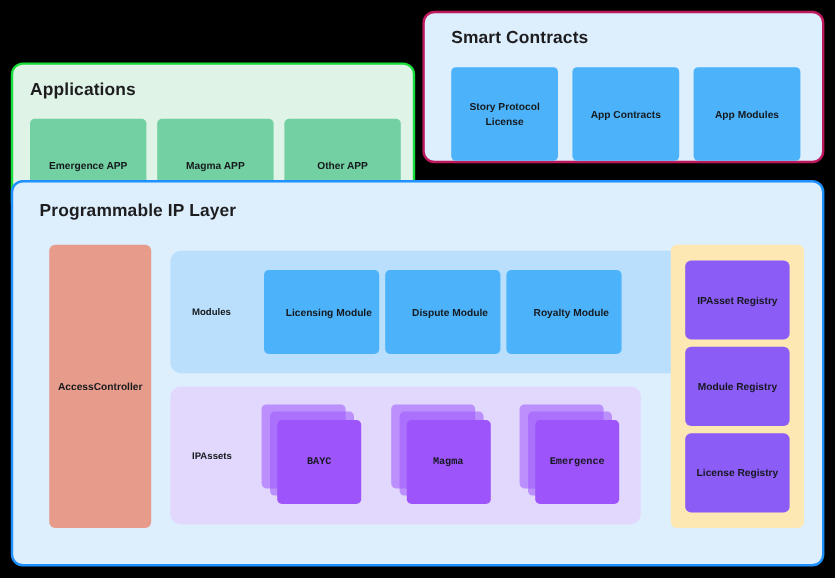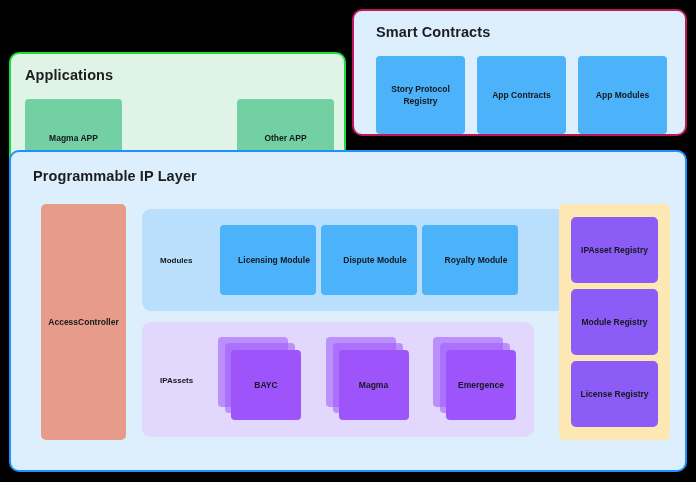--- a/index.html
+++ b/index.html
@@ -224,20 +224,21 @@
     left: 19px;
     top: 13px;
     opacity: 1;
     display: flex;
     align-items: center;
     justify-content: center;
     font-size: 8.5px;
     font-weight: bold;
     color: #15181c;
     text-align: center;
+    font-family: Liberation Mono, monospace;
   }
 
   
   #registries-group {
     position: absolute;
     left: 548px;
     top: 52px;
     width: 111px;
     height: 236px;
     background: #fde8b4;
@@ -269,30 +270,31 @@
 </style>
 </head>
 <body>
 
 <div id="canvas">
 
   <div class="panel" id="applications-panel">
     <div class="panel-title">Applications</div>
 
     <div class="card-row" id="applications-cards">
+      <div class="card card-green">Emergence APP</div>
       <div class="card card-green">Magma APP</div>
       <div class="card card-green">Other APP</div>
     </div>
   </div>
 
   <div class="panel" id="smartcontracts-panel">
     <div class="panel-title">Smart Contracts</div>
 
     <div class="card-row" id="smartcontracts-cards">
-      <div class="card card-blue-app">Story Protocol Registry</div>
+      <div class="card card-blue-app">Story Protocol License</div>
       <div class="card card-blue-app">App Contracts</div>
       <div class="card card-blue-app">App Modules</div>
     </div>
   </div>
 
   <div class="panel" id="ip-layer-panel">
     <div class="panel-title">Programmable IP Layer</div>
 
     <div id="access-controller">AccessController</div>
 

